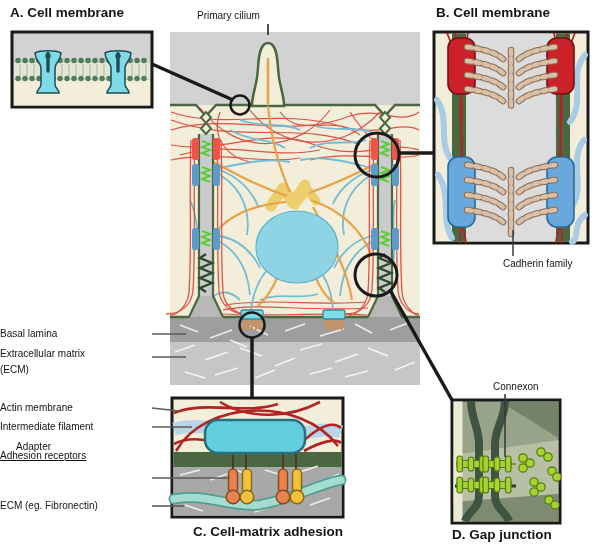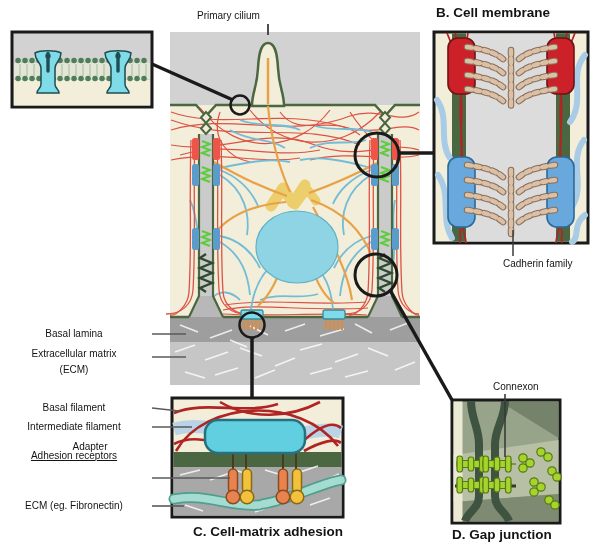--- a/index.html
+++ b/index.html
@@ -1,21 +1,21 @@
 <!DOCTYPE html>
 <html style="--line-black: #1a1a1a; --cell-cream: #f2eeda; --exterior-gray: #d2d2d2; --basal-gray: #9e9e9e; --ecm-gray: #c6c6c6; --membrane-green: #4a6741; --actin-red: #dd5244; --actin-dark: #b02424; --microtubule-orange: #e9a148; --intermediate-blue: #74bcd6; --ribbon-blue: #a9cce6; --nucleus-cyan: #8ed4e4; --junction-red: #ee5548; --junction-blue: #5b9ccc; --zigzag-green: #5ecc3c; --spring-green: #2d4a2d; --channel-cyan: #7fdbe8; --plaque-red: #cc2128; --plaque-blue: #68a8dc; --bead-fill: #dcc0a6; --bead-edge: #8a6f5a; --adapter-cyan: #62cfe0; --receptor-orange: #e8824e; --receptor-yellow: #f2c23e; --fibronectin: #a5dcd2; --fibronectin-edge: #4f9e8e; --connexon-green: #a6d42c; --connexon-edge: #567a16; --bristle-orange: #e08a3c; --centrosome-yellow: #ecce6c;"><head>
 <meta charset="utf-8">
 <style>
   html,body{margin:0;padding:0;background:#fff;}
   .stage{position:relative;width:600px;height:547px;background:#fff;overflow:hidden;
          font-family:"Liberation Sans",sans-serif;}
   .stage svg{position:absolute;left:0;top:0;}
   .lbl{position:absolute;font-size:10px;color:#141414;white-space:nowrap;line-height:15px;}
   .bold{font-weight:bold;font-size:13.5px;}
-  .ralign{width:148px;text-align:center;}
+  .ralign{width:148px;text-align:left;}
   
   .ln{fill:none;}
   .f-cream{fill:var(--cell-cream);} .f-ext{fill:var(--exterior-gray);}
   .f-basal{fill:var(--basal-gray);} .f-ecm{fill:var(--ecm-gray);}
   .f-mem{fill:var(--membrane-green);}
   .s-membrane{stroke:var(--membrane-green);}
   .s-actin{stroke:var(--actin-red);} .s-actin-dark{stroke:var(--actin-dark);}
   .s-mt{stroke:var(--microtubule-orange);}
   .s-if{stroke:var(--intermediate-blue);}
   .s-ribbon{stroke:var(--ribbon-blue);}
@@ -383,29 +383,30 @@
     <path d="M152,334 L186,334"></path>
     <path d="M152,357 L186,357"></path>
     <path d="M152,408 L179,411"></path>
     <path d="M152,427 L192,427"></path>
     <path d="M152,478 L230,478"></path>
     <path d="M152,506 L184,506"></path>
   </g>
   <path d="M268,24 L268,35" class="ln s-lead" stroke-width="1.8"></path>
 </svg>
 
+<div class="lbl bold" style="left:10px;top:5px;">A. Cell membrane</div>
 <div class="lbl" style="left:197px;top:8px;">Primary cilium</div>
 <div class="lbl bold" style="left:436px;top:5px;">B. Cell membrane</div>
 <div class="lbl" style="left:503px;top:256px;">Cadherin family</div>
 
 <div class="lbl ralign" style="left:0;top:326px;">Basal lamina</div>
 <div class="lbl ralign" style="left:0;top:346px;">Extracellular matrix</div>
 <div class="lbl ralign" style="left:0;top:362px;">(ECM)</div>
 
-<div class="lbl ralign" style="left:0;top:400px;">Basal filament</div>
+<div class="lbl ralign" style="left:0;top:400px;">Actin membrane</div>
 <div class="lbl ralign" style="left:0;top:419px;">Intermediate filament</div>
 <div class="lbl ralign" style="left:16px;top:439px;">Adapter</div>
 <div class="lbl ralign" style="left:0;top:448px;text-decoration:underline;">Adhesion receptors</div>
 <div class="lbl ralign" style="left:0;top:498px;">ECM (eg. Fibronectin)</div>
 
 <div class="lbl bold" style="left:193px;top:524px;">C. Cell-matrix adhesion</div>
 <div class="lbl" style="left:493px;top:379px;text-align:right;">Connexon</div>
 <div class="lbl bold" style="left:452px;top:527px;">D. Gap junction</div>
 
 </div>

